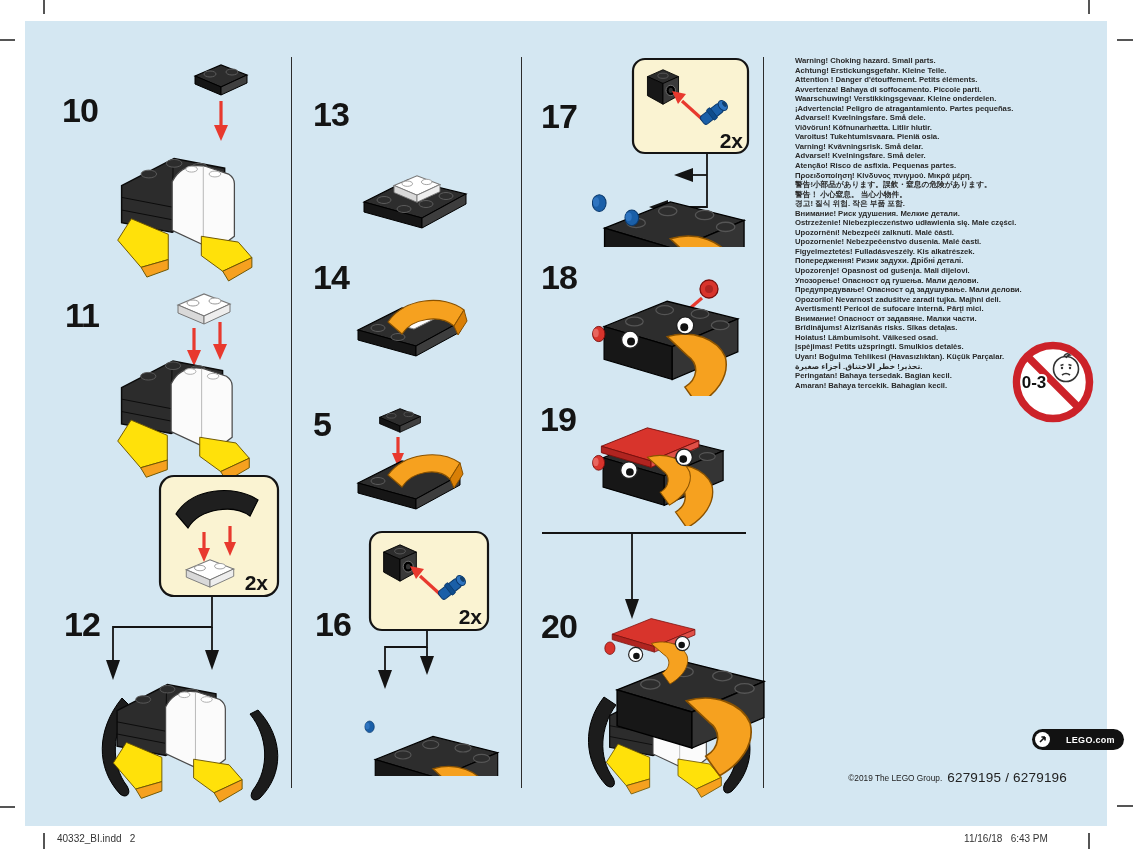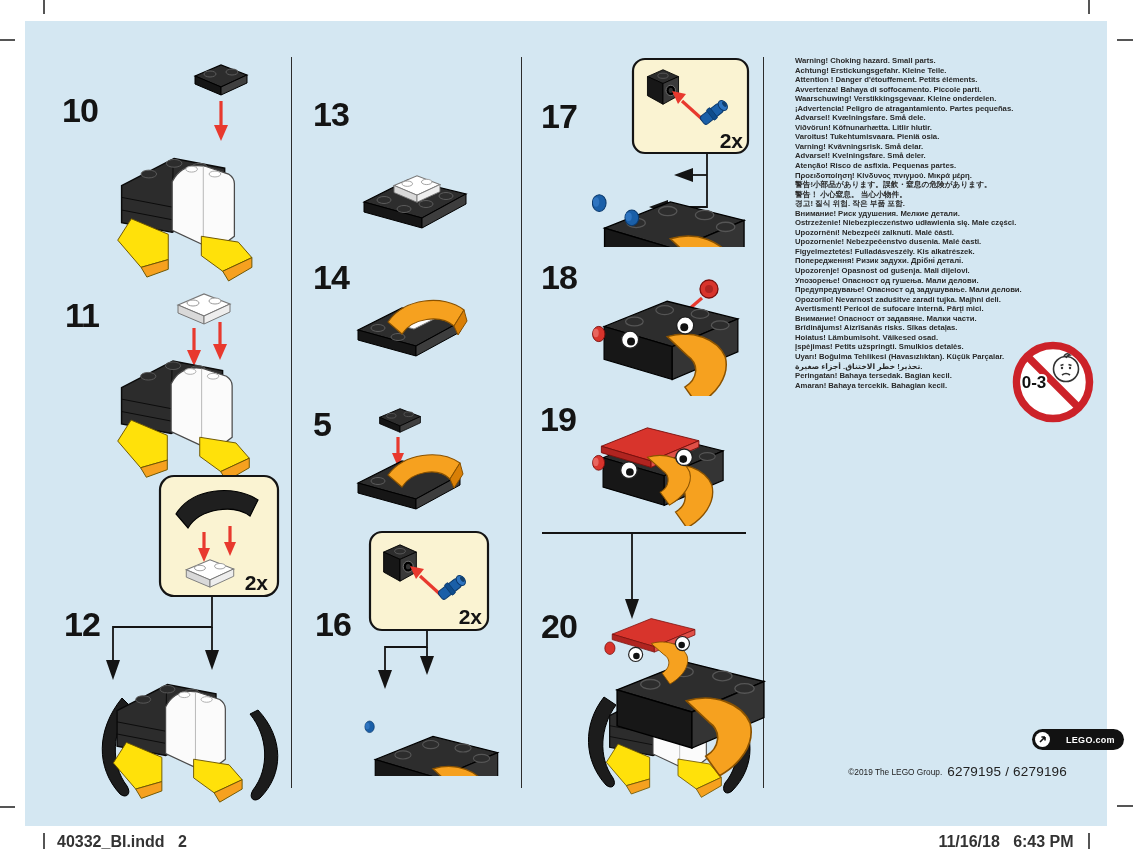--- a/index.html
+++ b/index.html
@@ -13,23 +13,23 @@
   .stepnum{position:absolute;font-size:34px;font-weight:bold;color:#141414;line-height:1;letter-spacing:-1px;}
   .stepsvg{position:absolute;}
   .warnings{position:absolute;left:795px;top:56px;width:305px;font-size:7.7px;line-height:9.55px;color:#2a2a2a;font-weight:bold;}
   .warn-line{white-space:nowrap;overflow:hidden;}
   .agesymbol{position:absolute;left:1012px;top:341px;}
   .legocom{position:absolute;left:992px;top:729px;height:21px;display:flex;align-items:center;gap:16px;
            background:#121212;border-radius:12px;padding:0 9px 0 3px;margin-left:40px;}
   .legocom .lbl{color:#fff;font-size:9px;font-weight:bold;letter-spacing:.3px;}
   .trademark{position:absolute;right:66px;top:757px;width:420px;text-align:right;
              font-size:8.3px;line-height:10.2px;color:#222;}
-  .tm-line3{display:flex;justify-content:flex-end;align-items:flex-start;gap:5px;margin-top:10px;}
+  .tm-line3{display:flex;justify-content:flex-end;align-items:flex-start;gap:5px;margin-top:16px;}
   .setnums{font-size:13.5px;letter-spacing:.2px;}
-  .footer-text{position:absolute;font-size:16px;color:#333;white-space:pre;font-weight:bold;}
+  .footer-text{position:absolute;font-size:10px;color:#333;white-space:pre;}
   .callout{fill:var(--callout-bg,#faf3d2);stroke:#141414;stroke-width:2.2px;}
   .conn{stroke:#141414;stroke-width:1.8;fill:none;}
   .blk-arrow{fill:#141414;}
   .red-ln{stroke:#e8392e;stroke-width:3.2;fill:none;}
   .red-tip{fill:#e8392e;}
   .qty{font-family:"Liberation Sans","DejaVu Sans",sans-serif;font-weight:bold;font-size:21px;fill:#141414;}
   svg text{user-select:none;}
 </style>
 </head>
 <body>

